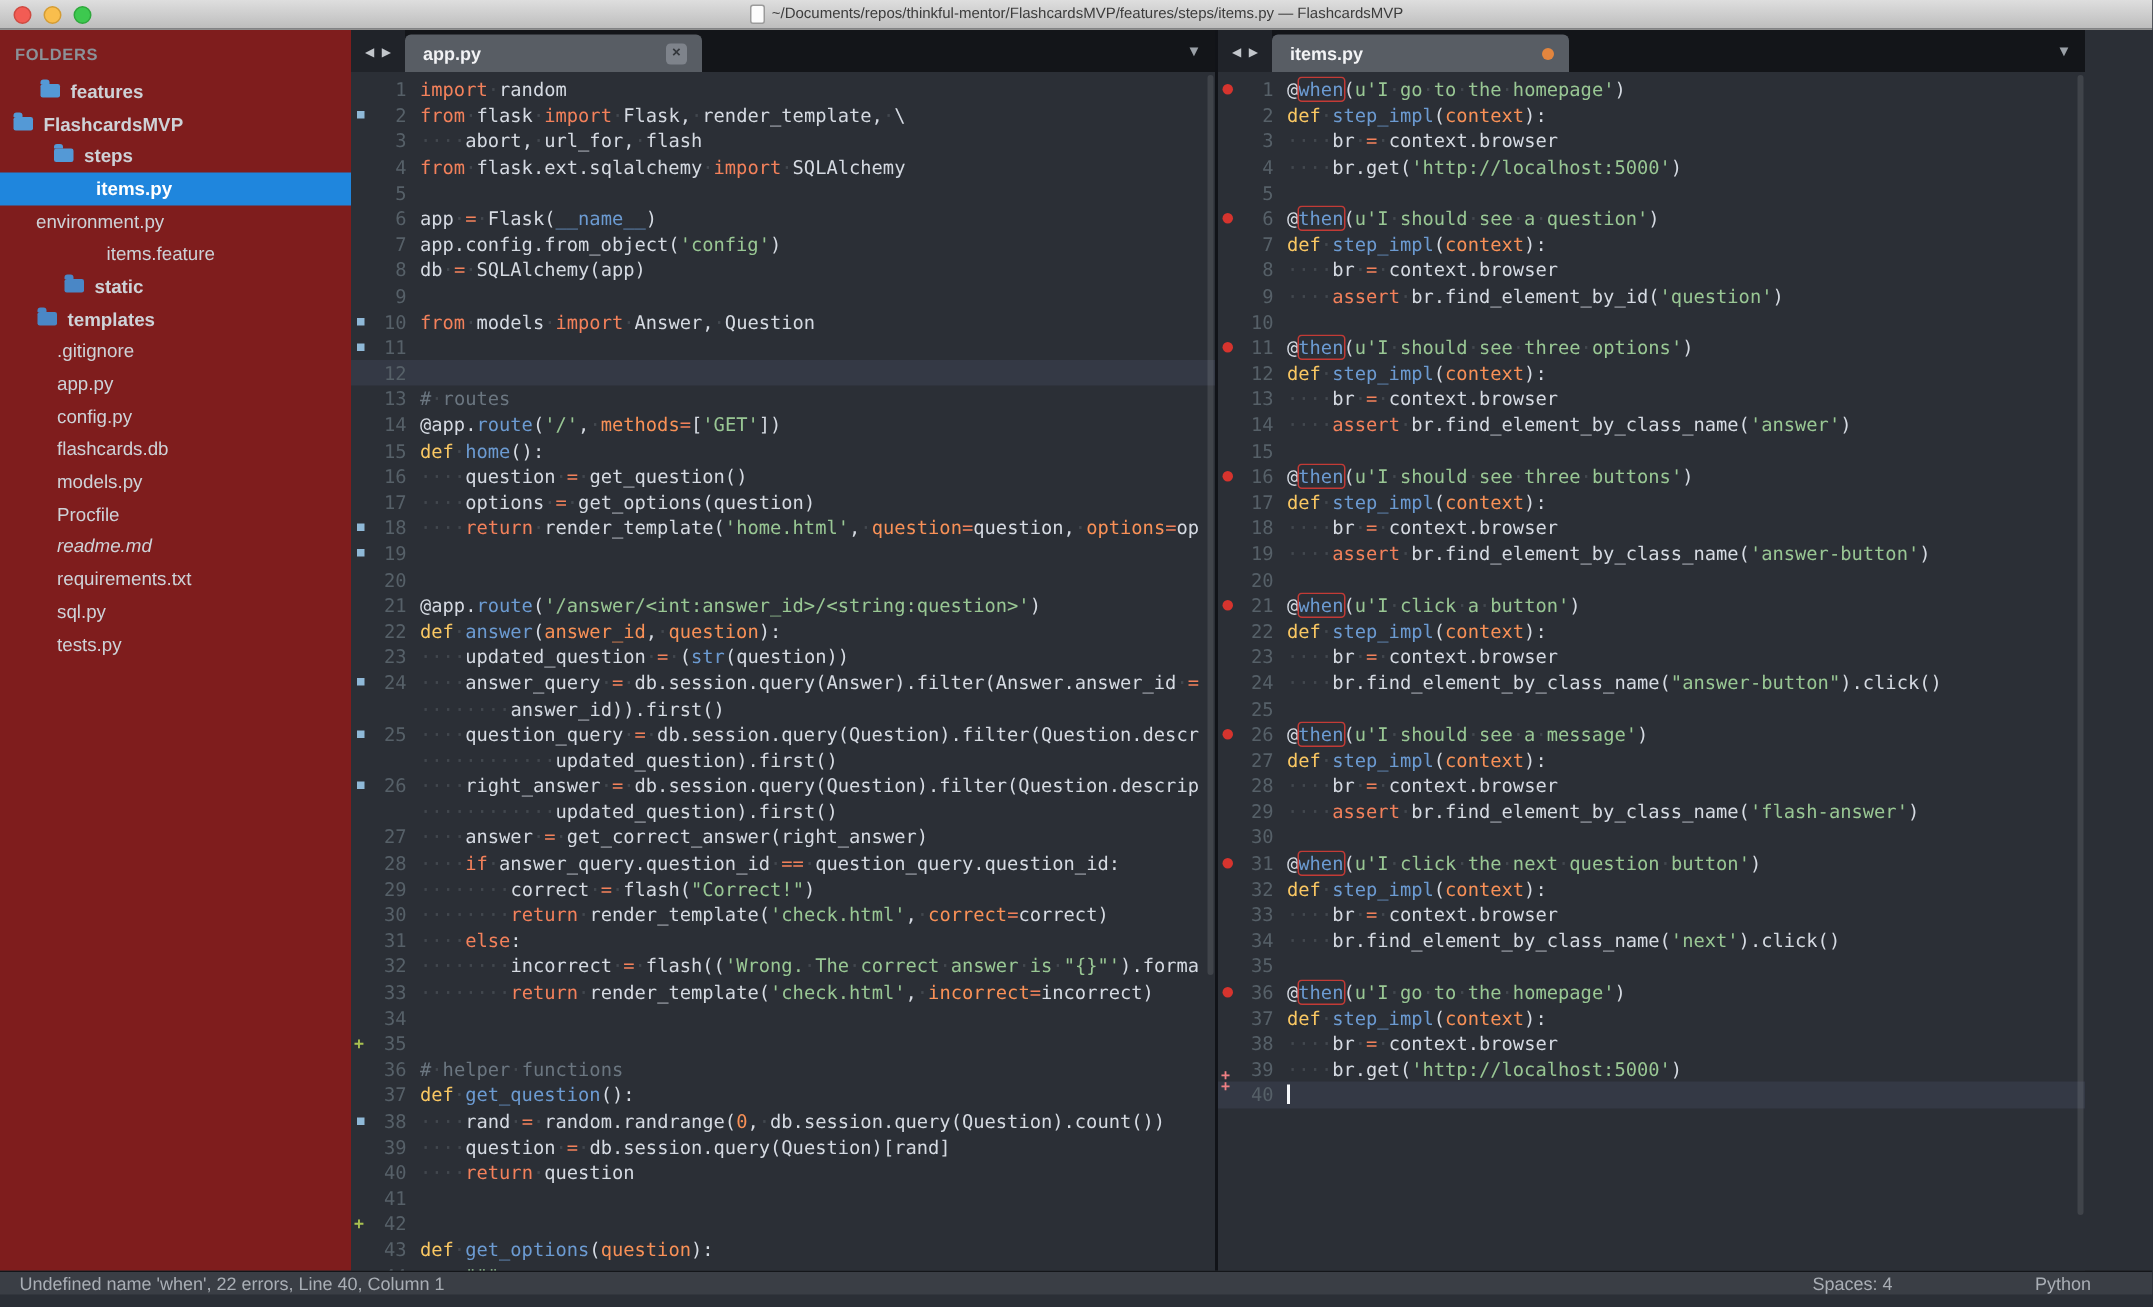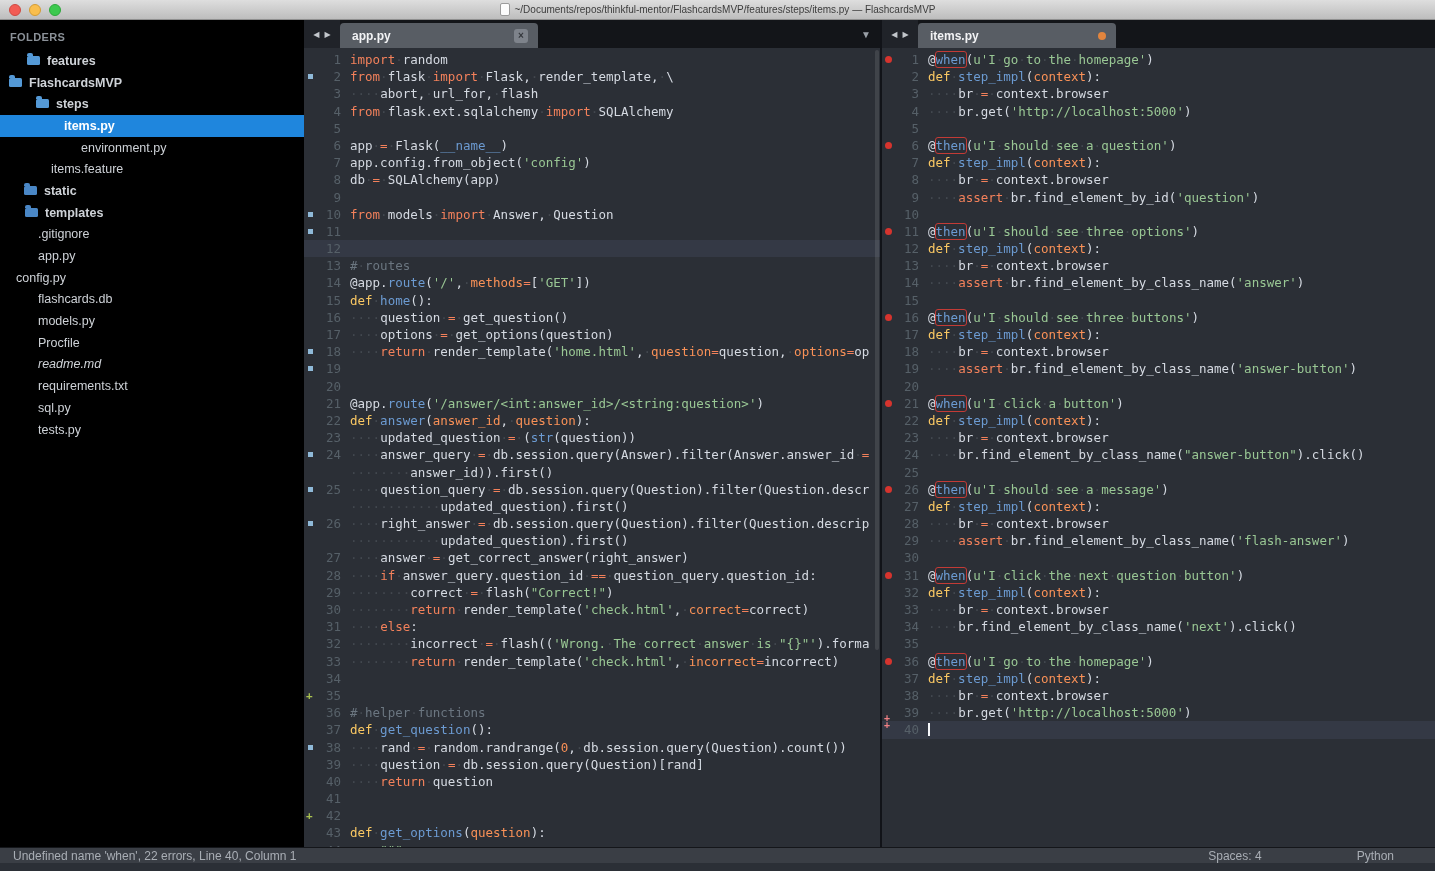--- a/index.html
+++ b/index.html
@@ -23,21 +23,21 @@
   .win-title {
     position:absolute; left:0; right:0; text-align:center;
     font-size:10px; color:#3c3c3c; display:flex; justify-content:center;
     align-items:center; gap:5px;
   }
   .doc-icon { display:inline-block; width:10px; height:13px; background:#fcfcfc;
     border:1px solid #9b9b9b; border-radius:2px; }
   
   .middle { display:flex; height:827px; }
   .sidebar {
-    width:304px; flex:none; background:#000000; padding-top:9px; overflow:hidden;
+    width:234px; flex:none; background:#7f1d1d; padding-top:9px; overflow:hidden;
   }
   .side-header { color:#8b9198; font-size:11px; font-weight:bold;
     letter-spacing:.4px; padding:2px 0 7px 10px; }
   .side-item { height:21.7px; display:flex; align-items:center;
     font-size:12.5px; color:#ced2d7; white-space:nowrap; }
   .side-item.bold { font-weight:bold; }
   .side-item.selected { background:#1f86dd; color:#fff; }
   .folder-icon { width:13px; height:9px; border-radius:1.5px; position:relative;
     margin-right:7px; flex:none; background:#5499d6; margin-top:-1px; }
   .folder-icon::before { content:""; position:absolute; top:-3px; left:0;
@@ -117,41 +117,41 @@
           <span class="folder-icon"></span>
           <span>FlashcardsMVP</span>
         </div>
         <div class="side-item bold" style="padding-left: 36px;">
           <span class="folder-icon"></span>
           <span>steps</span>
         </div>
         <div class="side-item bold selected" style="padding-left: 64px;">
           <span>items.py</span>
         </div>
-        <div class="side-item" style="padding-left: 81px;">
+        <div class="side-item" style="padding-left: 24px;">
           <span>environment.py</span>
         </div>
-        <div class="side-item" style="padding-left: 51px;">
+        <div class="side-item" style="padding-left: 51px; margin-left: 20px;">
           <span>items.feature</span>
         </div>
-        <div class="side-item bold" style="padding-left: 24px;">
+        <div class="side-item bold" style="padding-left: 43px;">
           <span class="folder-icon closed"></span>
           <span>static</span>
         </div>
         <div class="side-item bold" style="padding-left: 25px;">
           <span class="folder-icon closed"></span>
           <span>templates</span>
         </div>
         <div class="side-item" style="padding-left: 38px;">
           <span>.gitignore</span>
         </div>
         <div class="side-item" style="padding-left: 38px;">
           <span>app.py</span>
         </div>
-        <div class="side-item" style="padding-left: 16px;">
+        <div class="side-item" style="padding-left: 38px;">
           <span>config.py</span>
         </div>
         <div class="side-item" style="padding-left: 38px;">
           <span>flashcards.db</span>
         </div>
         <div class="side-item" style="padding-left: 38px;">
           <span>models.py</span>
         </div>
         <div class="side-item" style="padding-left: 38px;">
           <span>Procfile</span>

